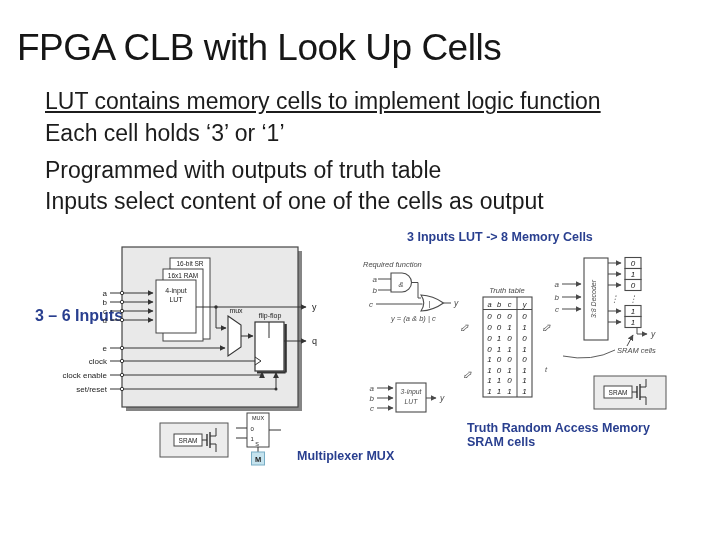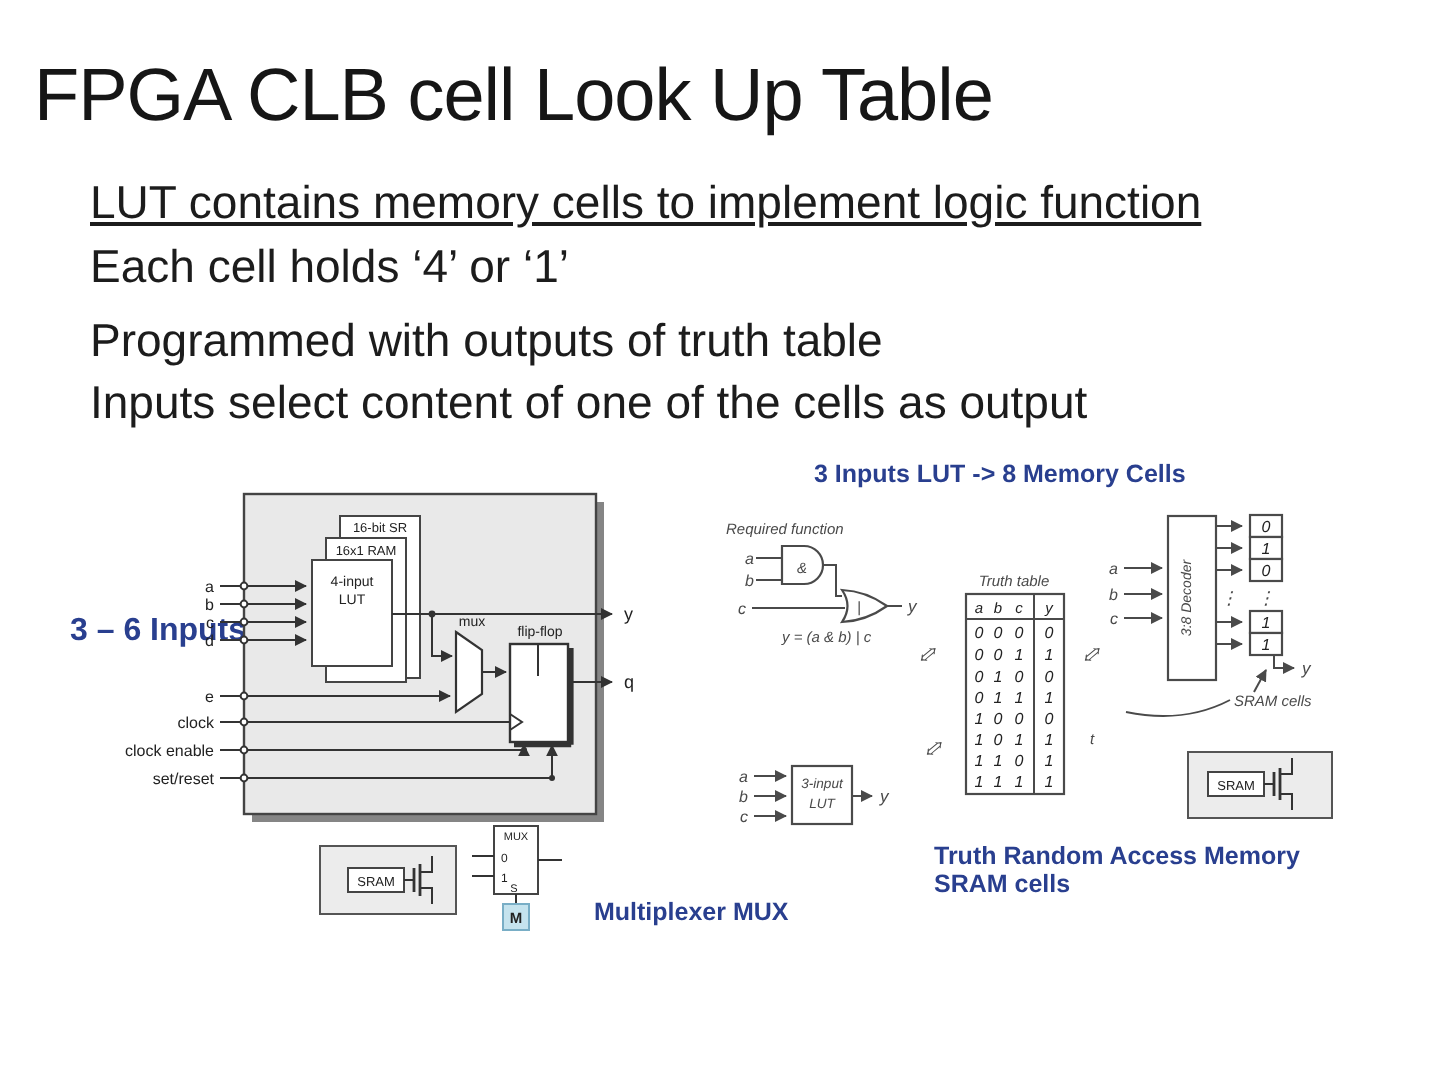--- a/index.html
+++ b/index.html
@@ -18,24 +18,24 @@
   .wire { stroke:#333; stroke-width:1; fill:none; }
   .wire2 { stroke:#4a4a4a; stroke-width:1; fill:none; }
   .boxw { fill:#ffffff; stroke:#444; stroke-width:1; }
   .boxw2 { fill:#ffffff; stroke:#4a4a4a; stroke-width:1.1; }
 </style>
 </head>
 <body>
 
 <div class="slide">
 
-  <div class="abs title" style="left:17px; top:27px;">FPGA CLB cell Look Up Table</div>
+  <div class="abs title" style="left:17px; top:27px;">FPGA CLB with Look Up Cells</div>
 
   <div class="abs bullet" style="left:45px; top:88px;text-decoration:underline;">LUT contains memory cells to implement logic function</div>
-  <div class="abs bullet" style="left:45px; top:120px;">Each cell holds ‘4’ or ‘1’</div>
+  <div class="abs bullet" style="left:45px; top:120px;">Each cell holds ‘3’ or ‘1’</div>
   <div class="abs bullet" style="left:45px; top:188px;">Inputs select content of one of the cells as output</div>
   <div class="abs bullet" style="left:45px; top:157px;">Programmed with outputs of truth table</div>
 
   <div class="abs blue" style="left:35px; top:307px; font-size:16px;">3 – 6 Inputs</div>
   <div class="abs blue cap13" style="left:407px; top:230px;">3 Inputs LUT -&gt; 8 Memory Cells</div>
   <div class="abs blue cap13" style="left:297px; top:449px;text-align:right;">Multiplexer MUX</div>
   <div class="abs blue cap13" style="left:467px; top:421px;">
     <div>Truth Random Access Memory</div>
     <div>SRAM cells</div>
   </div>

